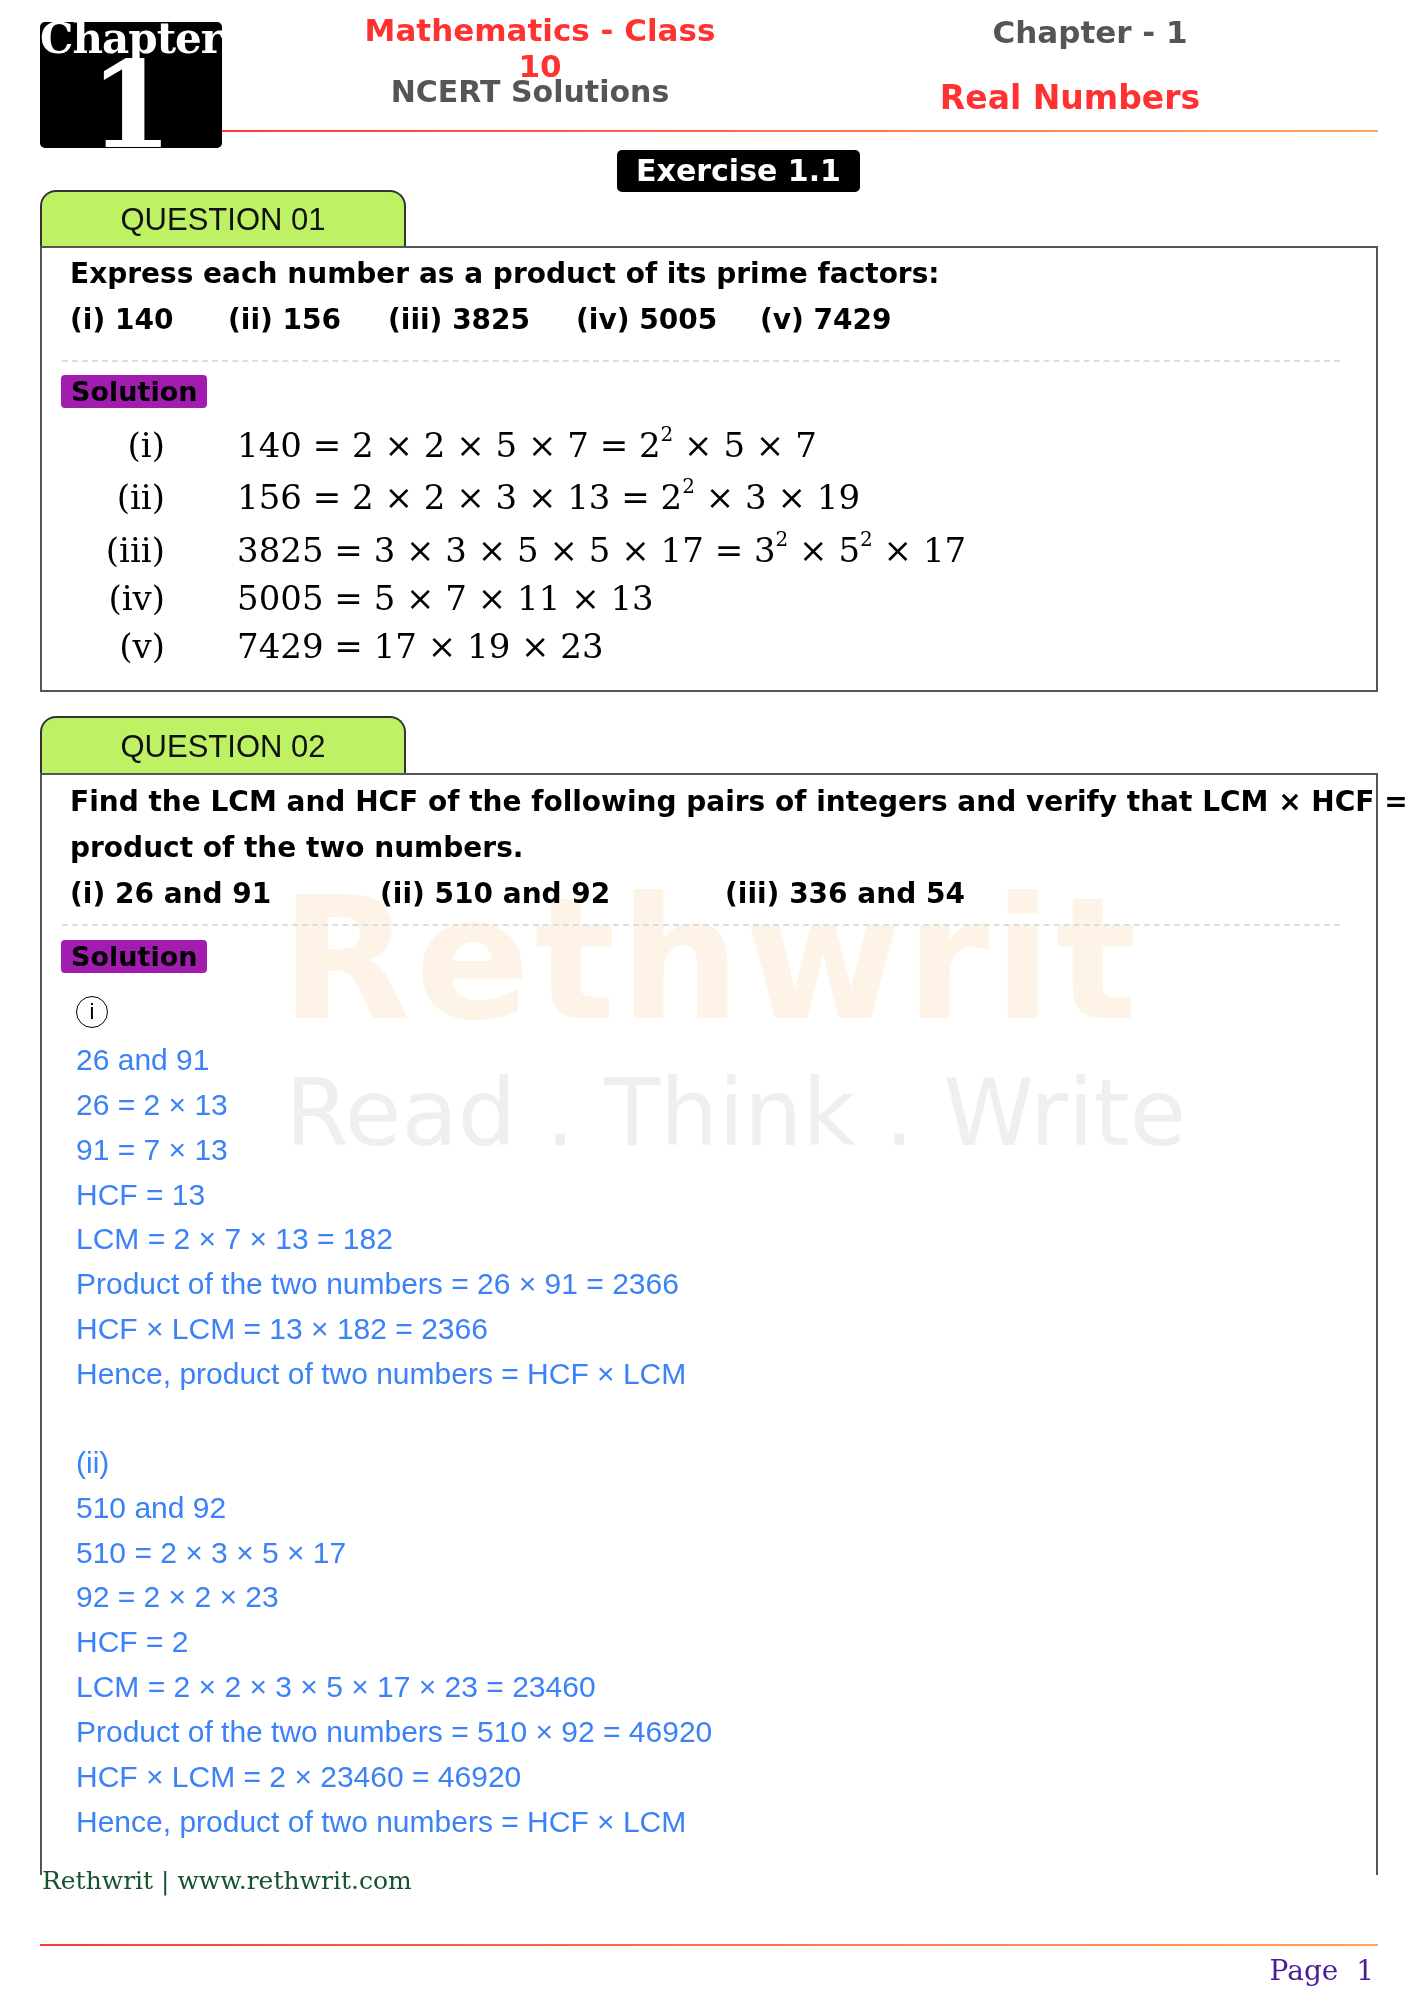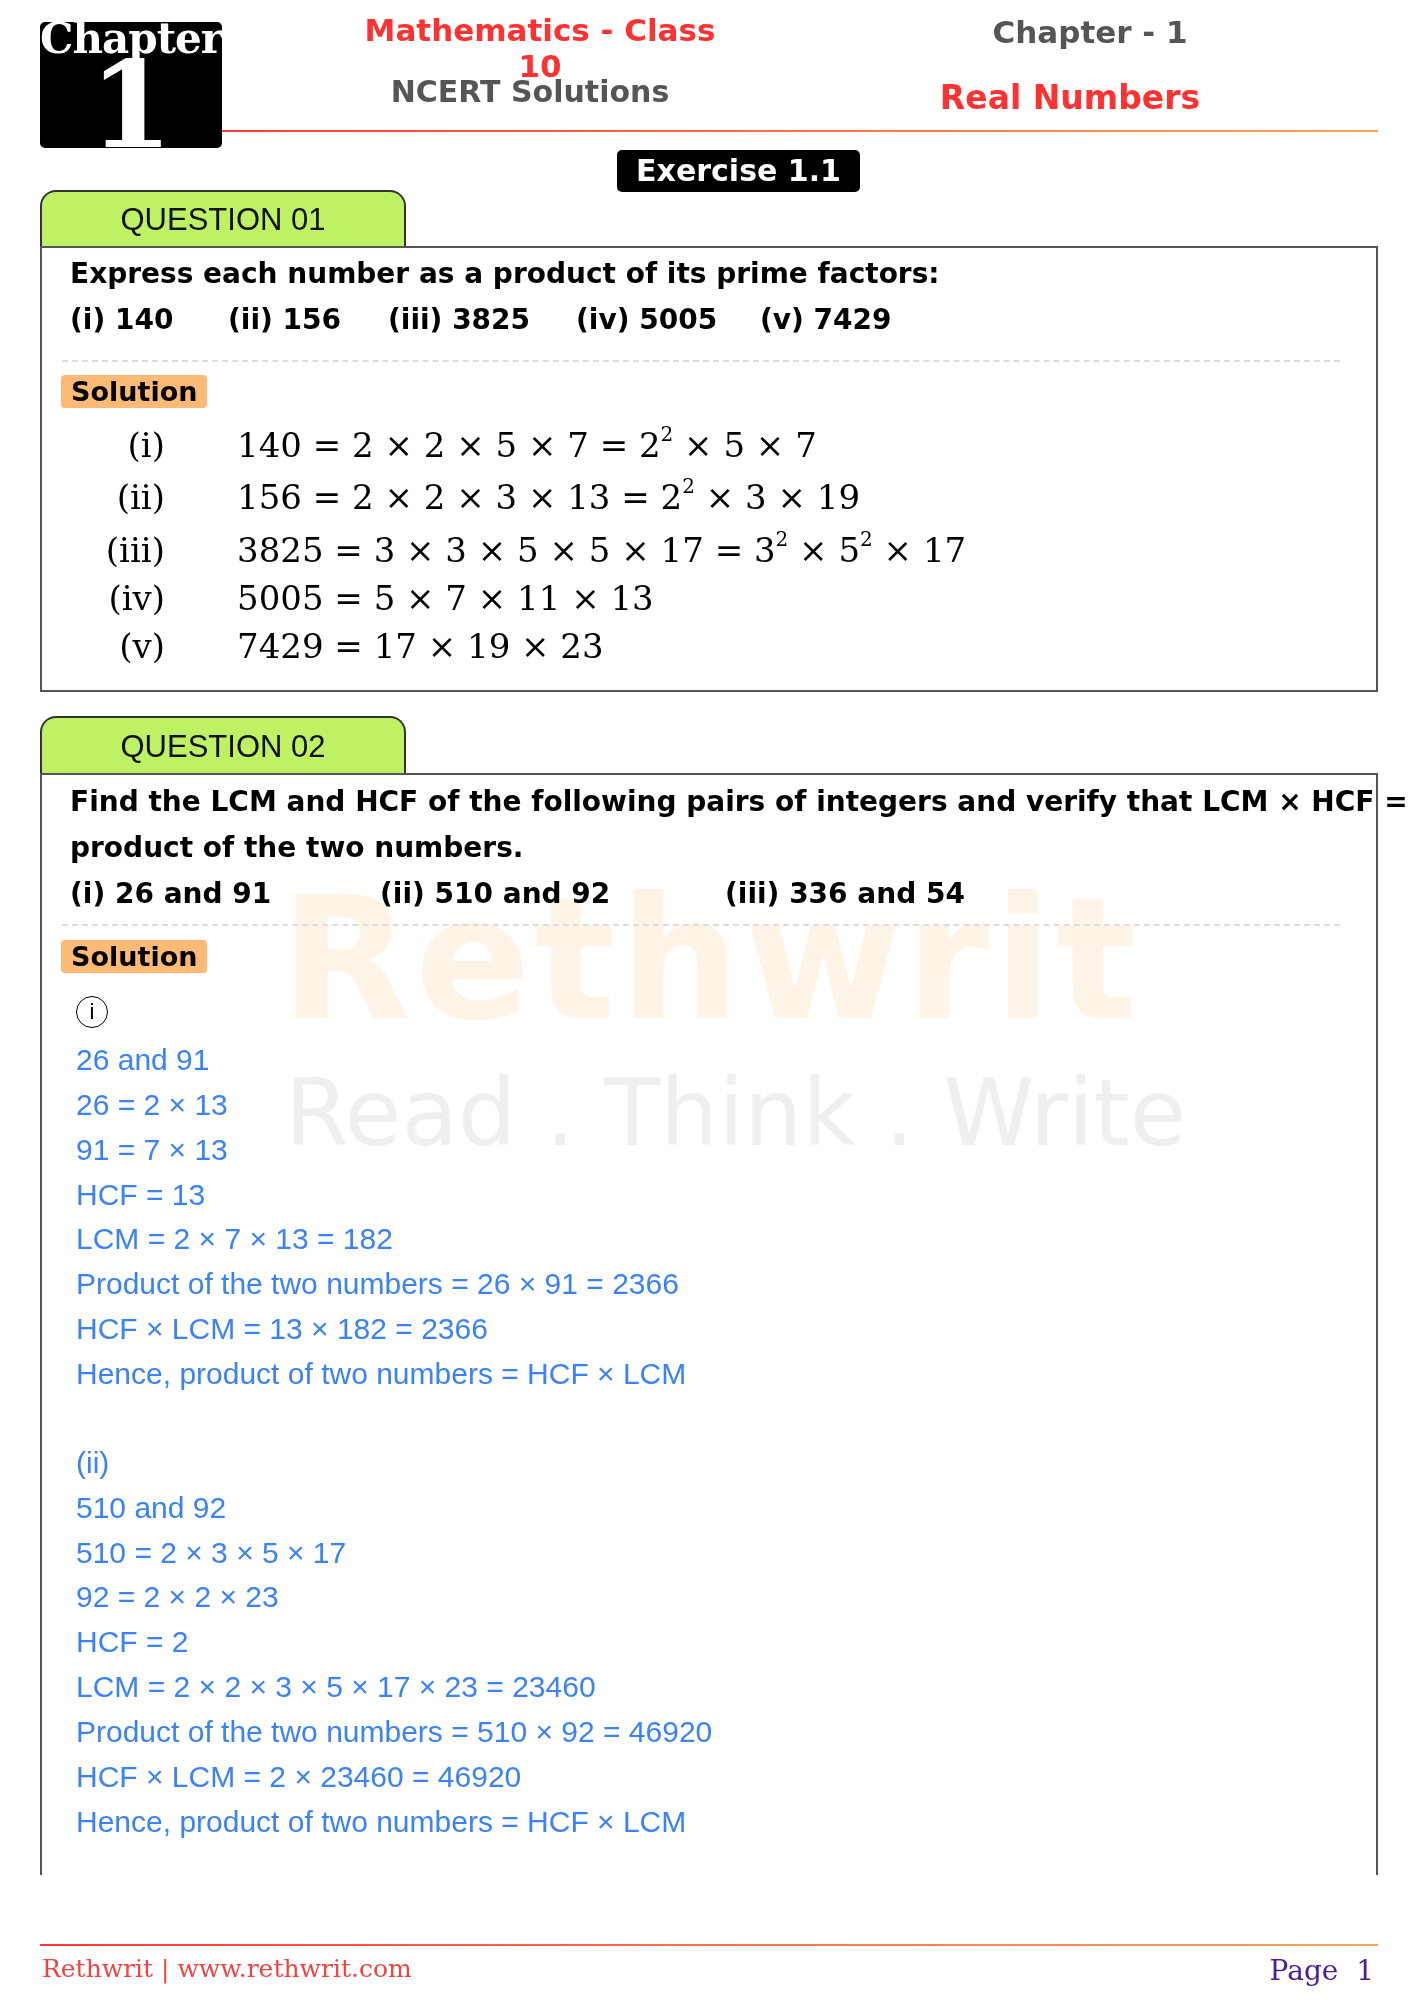--- a/index.html
+++ b/index.html
@@ -21,37 +21,37 @@
     .exercise-pill { left: 617px; top: 150px; width: 243px; height: 42px; background: #000; border-radius: 5px;
                      color: #fff; font-weight: bold; font-size: 30px; line-height: 42px; text-align: center; }
 
     
     .q-tab { width: 362px; background: #bef264; border: 2px solid #333; border-bottom: none;
              border-radius: 16px 16px 0 0; text-align: center; font-size: 31px; color: #111;
              font-family: "Liberation Sans", sans-serif; }
     .q-box { left: 40px; width: 1334px; border: 2px solid #555; background: transparent; }
     .q-text { font-weight: bold; font-size: 28px; color: #000; white-space: nowrap; }
     .dash { height: 0; border-top: 2px dashed #ddd; }
-    .sol-badge { background: #fdba74; border-radius: 4px; font-weight: bold; font-size: 27px; color: #000;
+    .sol-badge { background: #a21caf; border-radius: 4px; font-weight: bold; font-size: 27px; color: #000;
                  padding: 0 10px; height: 33px; line-height: 33px; }
     .math-label { font-family: "DejaVu Serif", "Liberation Serif", serif; font-size: 34px; text-align: right; width: 80px; }
     .math-expr { font-family: "DejaVu Serif", "Liberation Serif", serif; font-size: 34px; white-space: nowrap; margin-left: 35px; }
     .math-expr sup { font-size: 20px; position: relative; top: -4px; }
     .sol-line { font-size: 30px; font-family: "Liberation Sans", sans-serif; color: #3b82f6; white-space: nowrap; }
     .info-icon { width: 30px; height: 30px; border: 1.5px solid #000; border-radius: 50%; text-align: center;
                  font-size: 22px; line-height: 30px; font-family: "Liberation Sans", sans-serif; }
 
     
     .wm-brand { left: 280px; top: 860px; font-size: 170px; font-weight: bold; color: #fdf4e7;
                 font-family: "DejaVu Sans", sans-serif; letter-spacing: 4px; }
     .wm-tag { left: 285px; top: 1060px; font-size: 92px; color: #efefef; font-family: "DejaVu Sans", sans-serif; }
 
     
     .footer-rule { left: 40px; top: 1944px; width: 1338px; height: 2px; background: linear-gradient(90deg, #ff3b3b, #ffa45e); }
-    .footer-left { left: 42px; top: 1954px; font-family: "DejaVu Serif", "Liberation Serif", serif; font-size: 25px; color: #ef4444; }
+    .footer-left { left: 42px; top: 1866px; font-family: "DejaVu Serif", "Liberation Serif", serif; font-size: 25px; color: #14532d; }
     .footer-right { left: 1250px; top: 1954px; width: 124px; text-align: right; font-family: "DejaVu Serif", "Liberation Serif", serif; font-size: 28px; color: #4c1d95; }
   </style>
 </head>
 <body>
 
 <div class="abs wm-brand">Rethwrit</div>
 <div class="abs wm-tag">Read . Think . Write</div>
 
 <div class="abs chapter-badge">
   <div class="abs chapter-word">Chapter</div>

